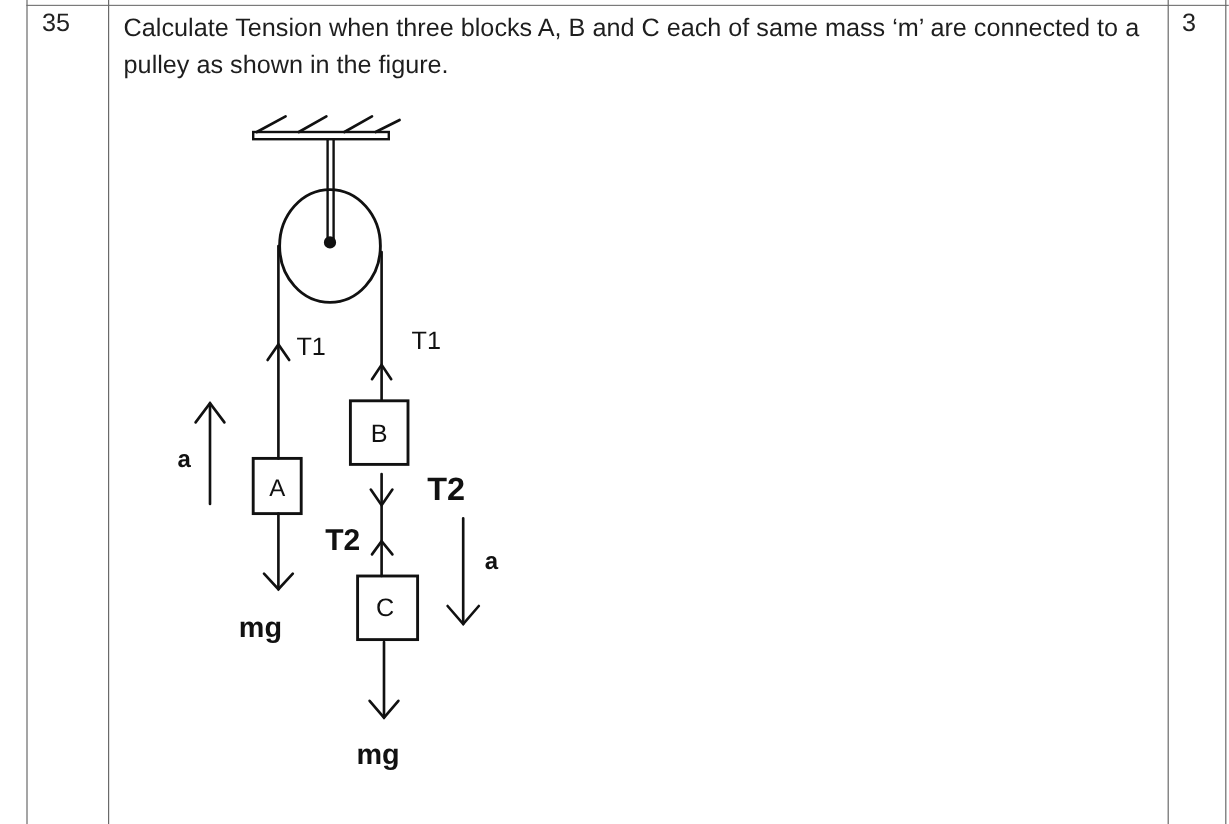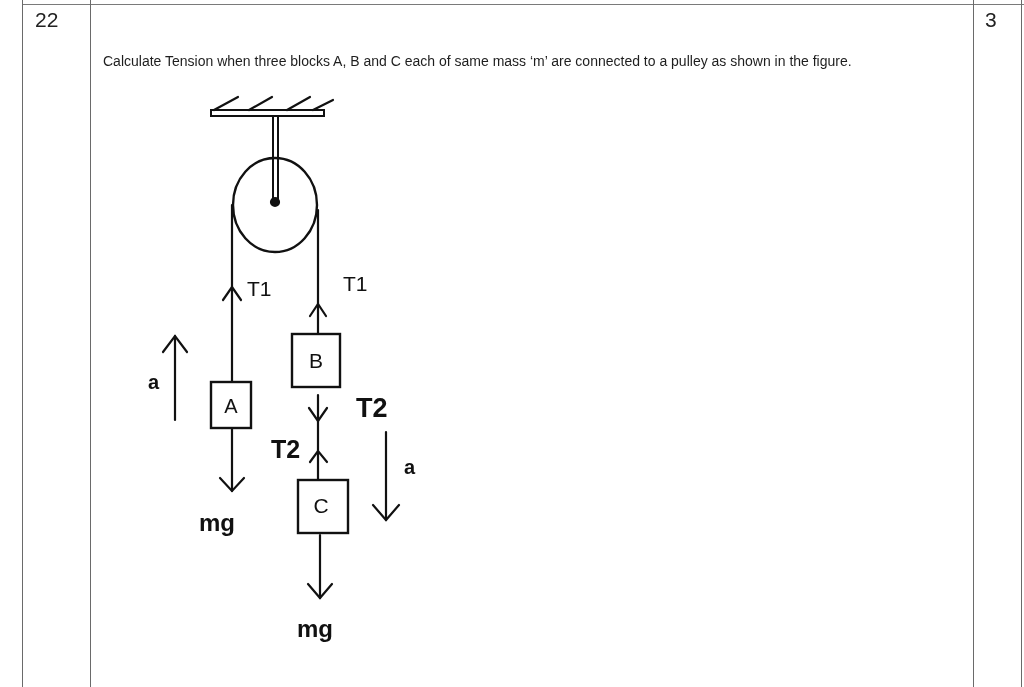--- a/index.html
+++ b/index.html
@@ -1,34 +1,34 @@
 <!DOCTYPE html>
 <html><head>
 <meta charset="utf-8">
 <style>
   html, body { margin: 0; padding: 0; background: #ffffff; }
   body { width: 1024px; height: 687px; position: relative; overflow: hidden; font-family: "Liberation Sans", sans-serif; color: #1a1a1a; }
   .hline { position: absolute; left: 22px; right: 0; top: 4px; height: 1px; background: #7a7a7a; }
   .vline { position: absolute; top: 0; bottom: 0; width: 1px; background: #6a6a6a; }
   .qnum { position: absolute; left: 35px; top: 8px; font-size: 21px; color: #222; }
-  .qtext { position: absolute; left: 103px; top: 8px; width: 860px; font-size: 14px; line-height: 31px; color: #1e1e1e; margin-top: 38px; }
+  .qtext { position: absolute; left: 103px; top: 8px; width: 860px; font-size: 21px; line-height: 31px; color: #1e1e1e; }
   .marks { position: absolute; left: 985px; top: 8px; font-size: 21px; color: #222; }
   svg.fig { position: absolute; left: 0; top: 0; }
   .lbl { font-family: "Liberation Sans", sans-serif; fill: #111; }
 </style>
 </head>
 <body>
 
 <div class="hline"></div>
 <div class="vline" style="left:22px"></div>
 <div class="vline" style="left:90px"></div>
 <div class="vline" style="left:973px"></div>
 <div class="vline" style="left:1021px"></div>
 
-<div class="qnum">22</div>
+<div class="qnum">35</div>
 <div class="qtext">Calculate Tension when three blocks A, B and C each of same mass ‘m’ are connected to a pulley as shown in the figure.</div>
 <div class="marks">3</div>
 
 <svg class="fig" width="1024" height="687" viewBox="0 0 1024 687">
   <g stroke="#111" fill="none" stroke-width="2.2" stroke-linecap="round">
 
     <g>
       <rect x="211" y="110" width="113" height="6" stroke-width="2"></rect>
       <line x1="214" y1="110" x2="238" y2="97"></line>
       <line x1="249" y1="110" x2="272" y2="97"></line>

